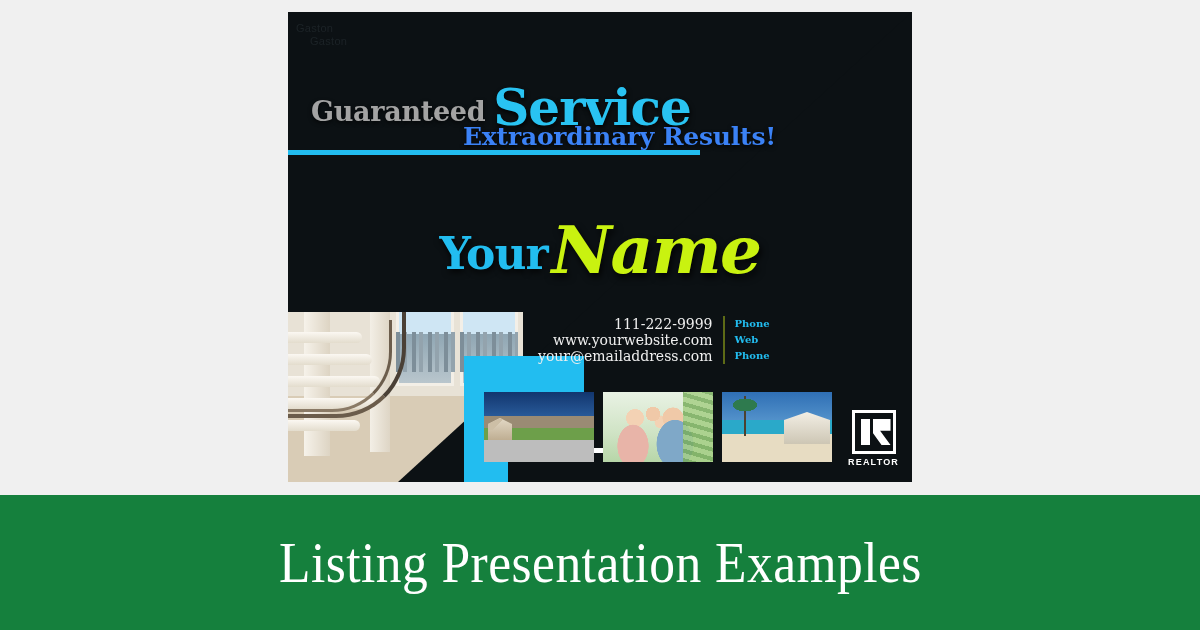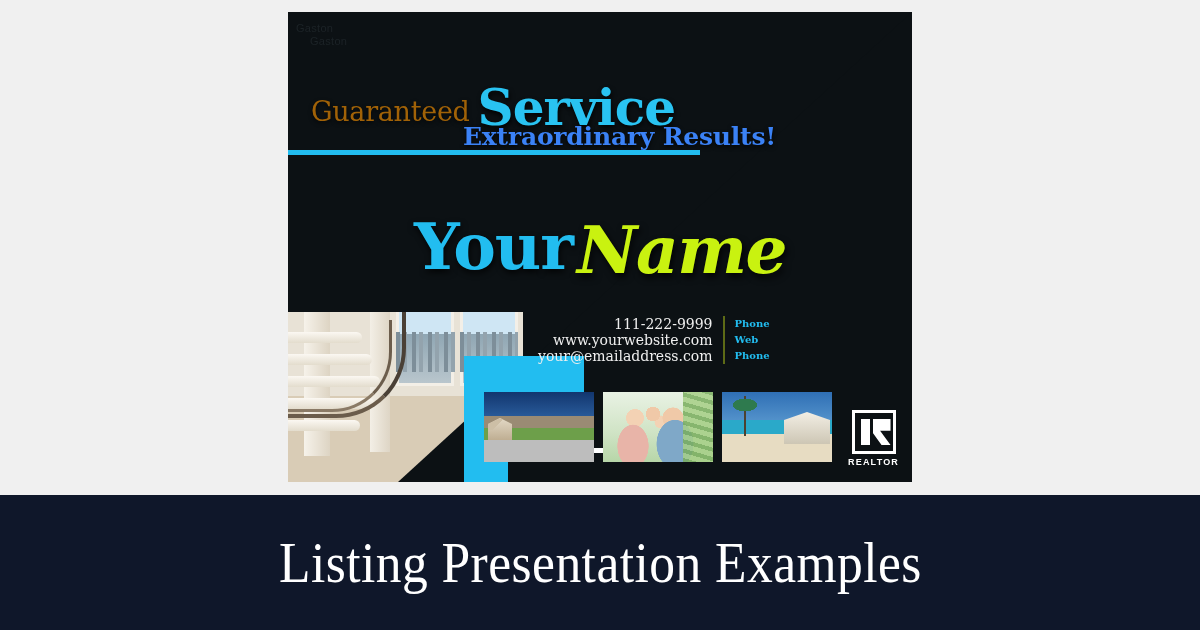--- a/index.html
+++ b/index.html
@@ -188,21 +188,21 @@
     clip-path:polygon(120px 92px, 150px 92px, 150px 97px, 120px 97px);
   }
 
   
   .headline {
     position:absolute; left:23px; top:62px; z-index:20;
     white-space:nowrap;
   }
   .hl-guaranteed {
     font-family:"DejaVu Serif", serif;
-    font-weight:normal; font-size:27px; color:#a16207;
+    font-weight:bold; font-size:27px; color:#a3a3a3;
     letter-spacing:-.3px;
     text-shadow:0 2px 4px rgba(0,0,0,.7);
   }
   .hl-service {
     font-family:"DejaVu Serif", serif;
     font-weight:bold;
     font-size:50px; color:#29c3f2;
     margin-left:8px; letter-spacing:-1px;
     text-shadow:1px 3px 5px rgba(0,0,0,.85);
     position:relative; top:4px;
@@ -218,21 +218,21 @@
     position:absolute; left:0px; top:138px; width:412px; height:5px;
     background:#22bdf0; z-index:20;
   }
 
   .yourname {
     position:absolute; left:0; top:195px; width:624px; z-index:20;
     text-align:center; white-space:nowrap;
   }
   .yn-your {
     font-family:"DejaVu Serif", serif;
-    font-weight:bold; font-size:64px; color:#22bdf0;
+    font-weight:bold; font-size:44px; color:#22bdf0;
     letter-spacing:-1px;
     text-shadow:1px 3px 6px rgba(0,0,0,.8);
   }
   .yn-name {
     font-family:"DejaVu Serif", serif;
     font-style:italic; font-weight:bold; font-size:66px;
     color:#c9f210; margin-left:4px; letter-spacing:-1.5px;
     text-shadow:2px 4px 7px rgba(0,0,0,.85);
     position:relative; top:4px;
   }
@@ -329,21 +329,21 @@
   }
   .realtor-word {
     font-family:"Liberation Sans", sans-serif;
     font-size:9px; font-weight:bold; color:#ffffff;
     letter-spacing:1.2px; margin-top:3px;
   }
 
   
   #banner {
     position:absolute; left:0; top:495px; width:1200px; height:135px;
-    background:#0f172a;
+    background:#15803d;
     display:flex; align-items:center; justify-content:center;
   }
   #banner .btitle {
     font-family:"Liberation Serif", serif;
     font-size:56px; color:#ffffff; letter-spacing:.5px;
     transform:scaleX(.92);
   }
 </style>
 </head>
 <body>

